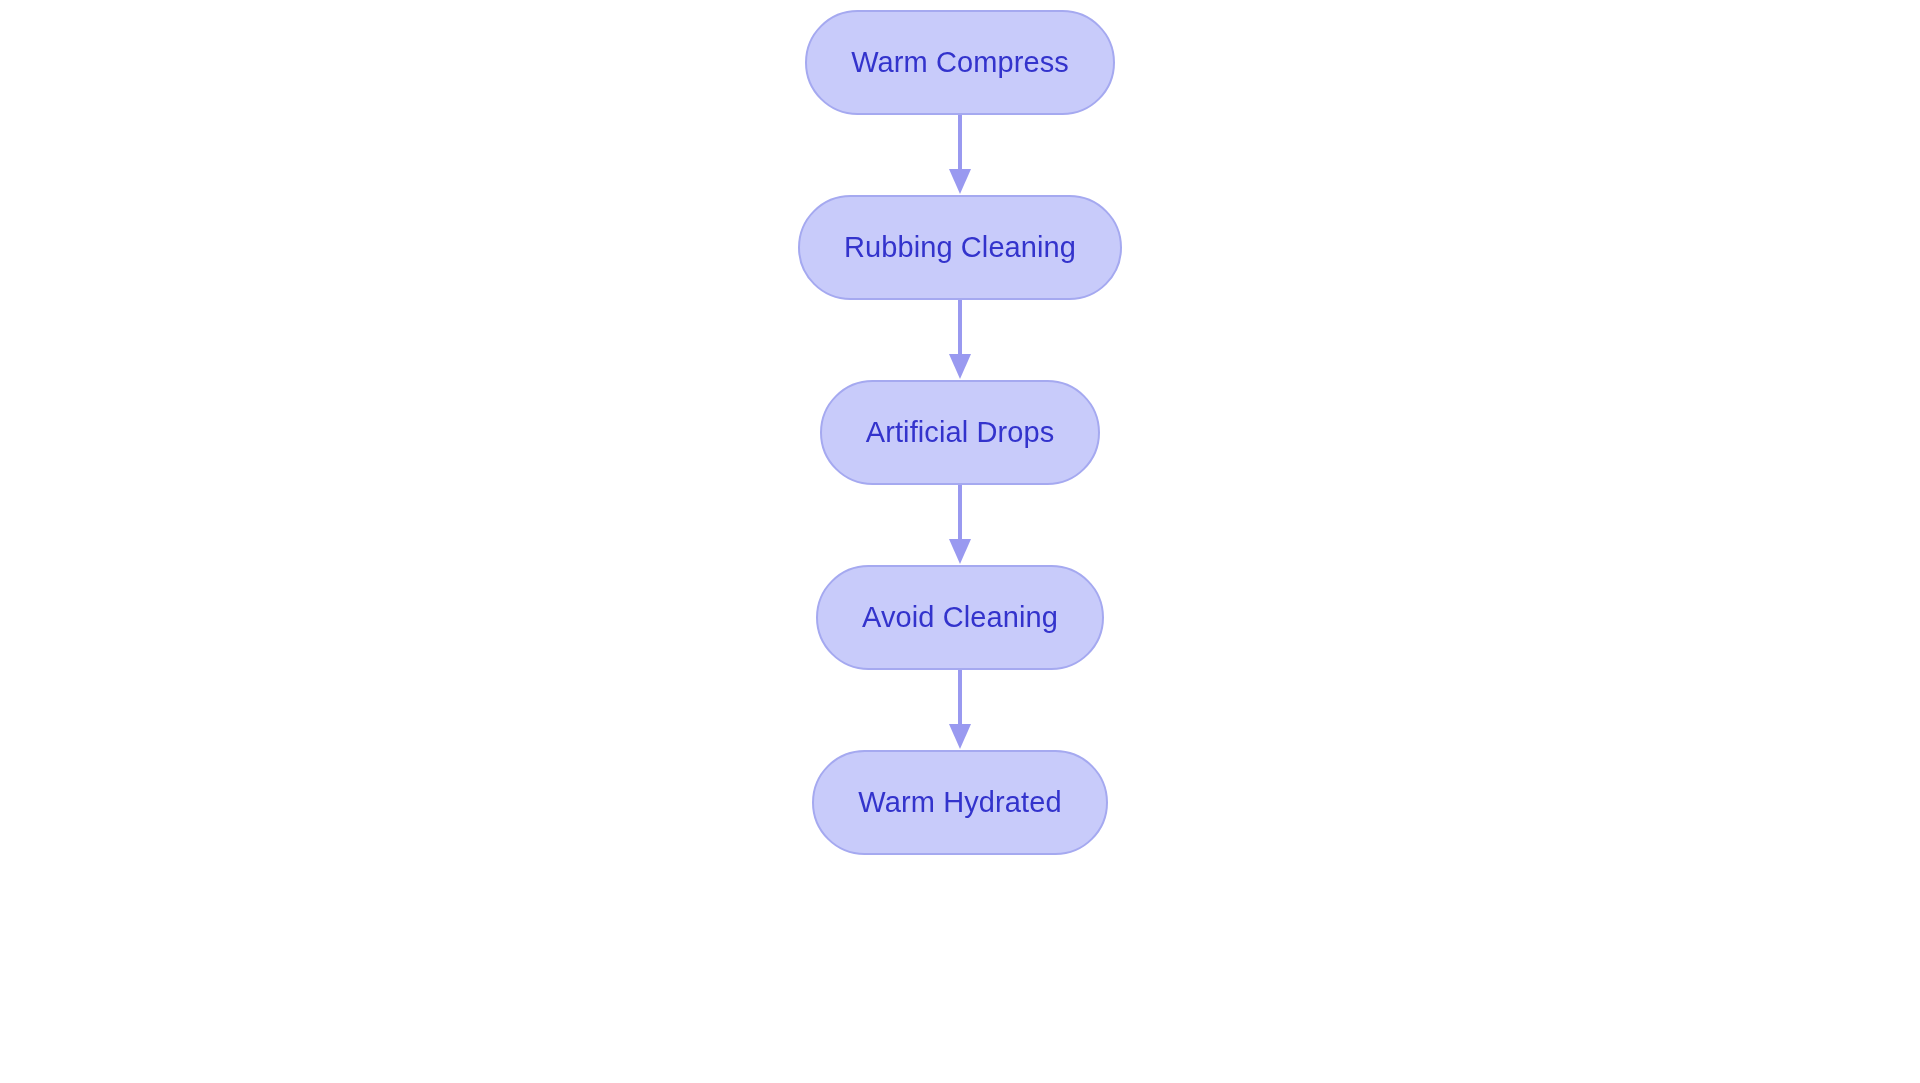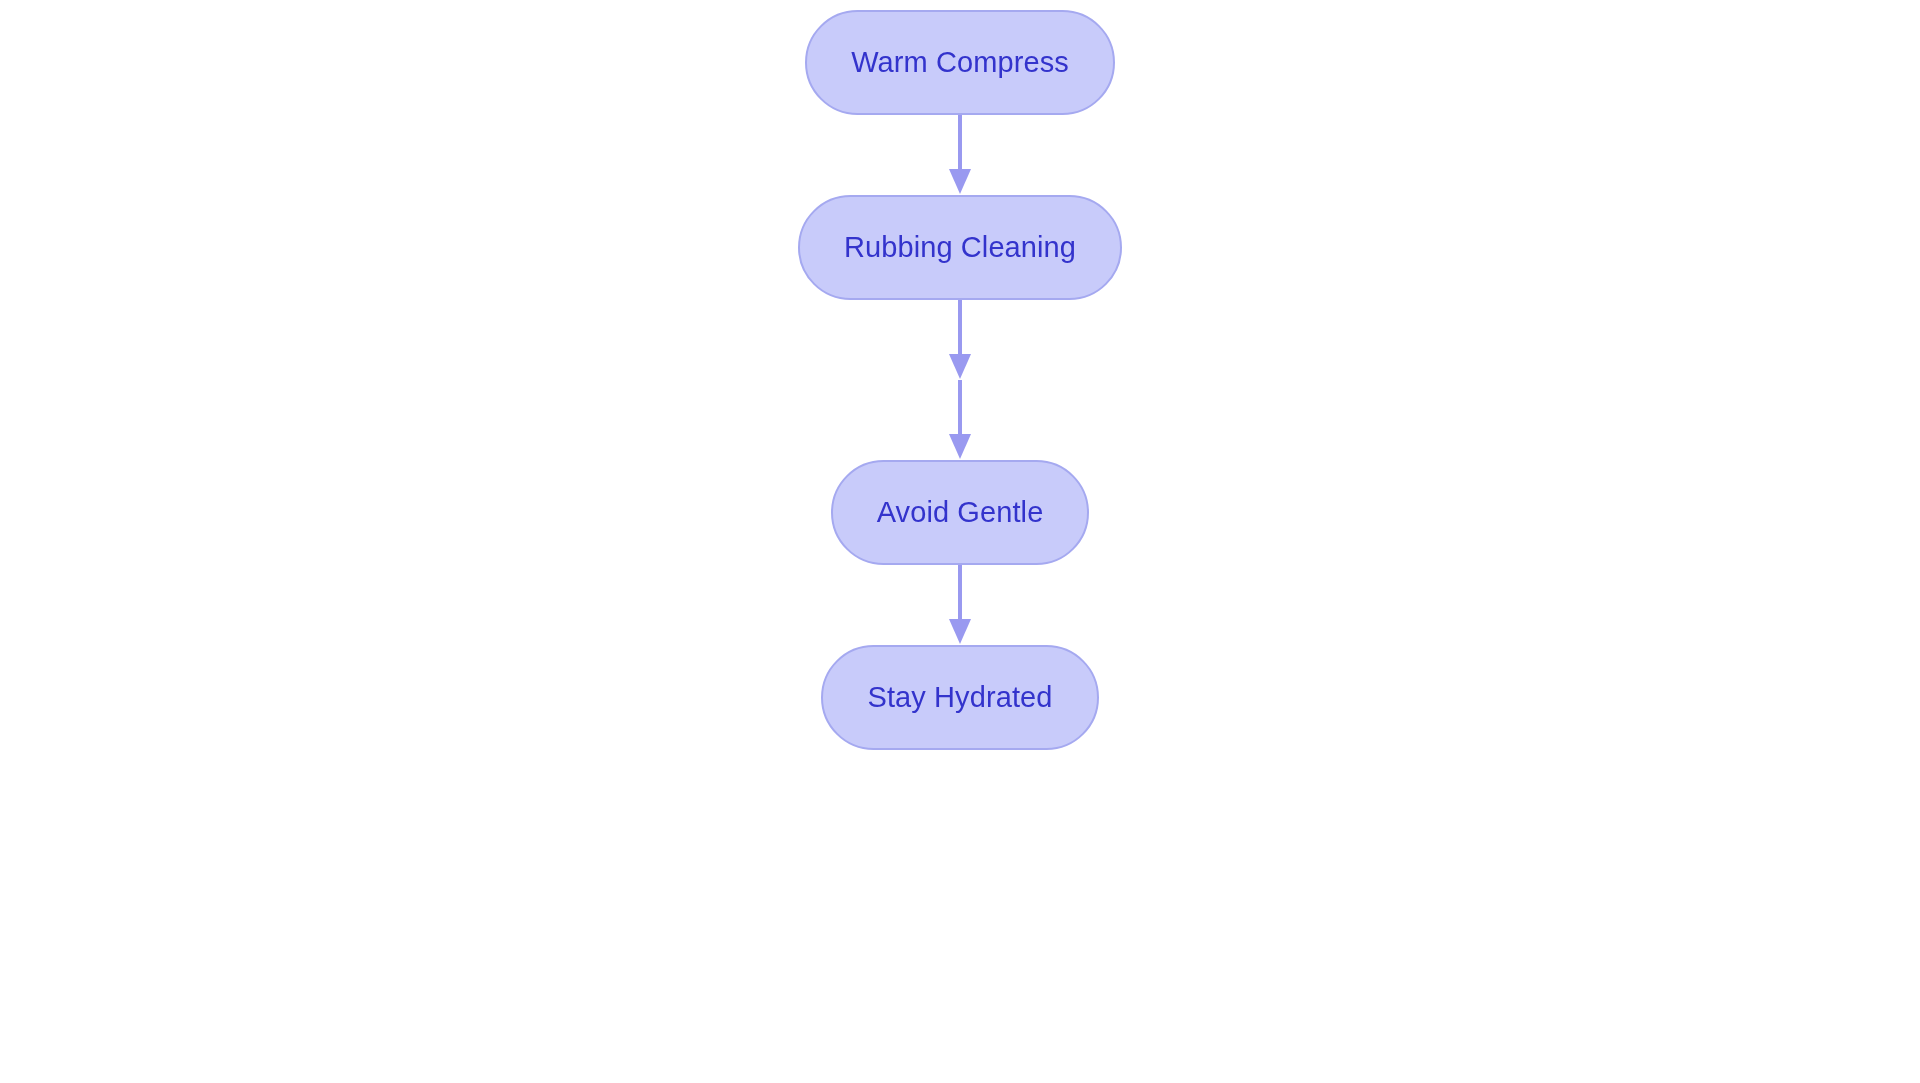--- a/index.html
+++ b/index.html
@@ -112,33 +112,36 @@
 
     <div class="flow-node">
       <span class="node-label">Rubbing Cleaning</span>
     </div>
 
     <div class="flow-connector">
       <div class="connector-line"></div>
       <div class="connector-arrowhead"></div>
     </div>
 
-
-    <div class="flow-connector">
-      <div class="connector-line"></div>
-      <div class="connector-arrowhead"></div>
-    </div>
-
     <div class="flow-node">
-      <span class="node-label">Avoid Gentle</span>
+      <span class="node-label">Artificial Drops</span>
     </div>
 
     <div class="flow-connector">
       <div class="connector-line"></div>
       <div class="connector-arrowhead"></div>
     </div>
 
     <div class="flow-node">
-      <span class="node-label">Stay Hydrated</span>
+      <span class="node-label">Avoid Cleaning</span>
+    </div>
+
+    <div class="flow-connector">
+      <div class="connector-line"></div>
+      <div class="connector-arrowhead"></div>
+    </div>
+
+    <div class="flow-node">
+      <span class="node-label">Warm Hydrated</span>
     </div>
 
   </div>
 </div>
 
 </body></html>

